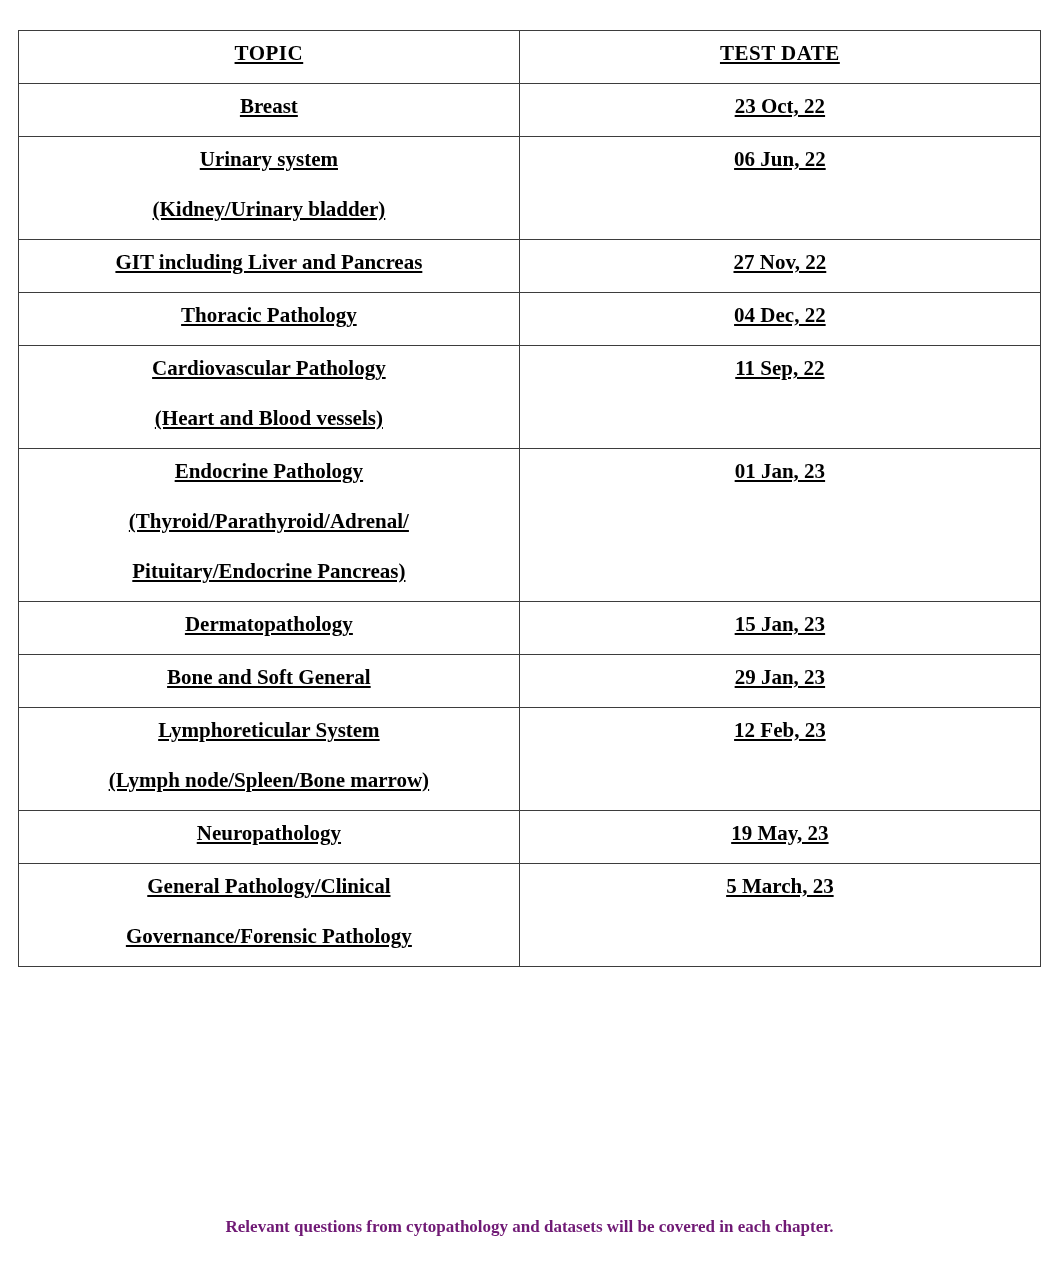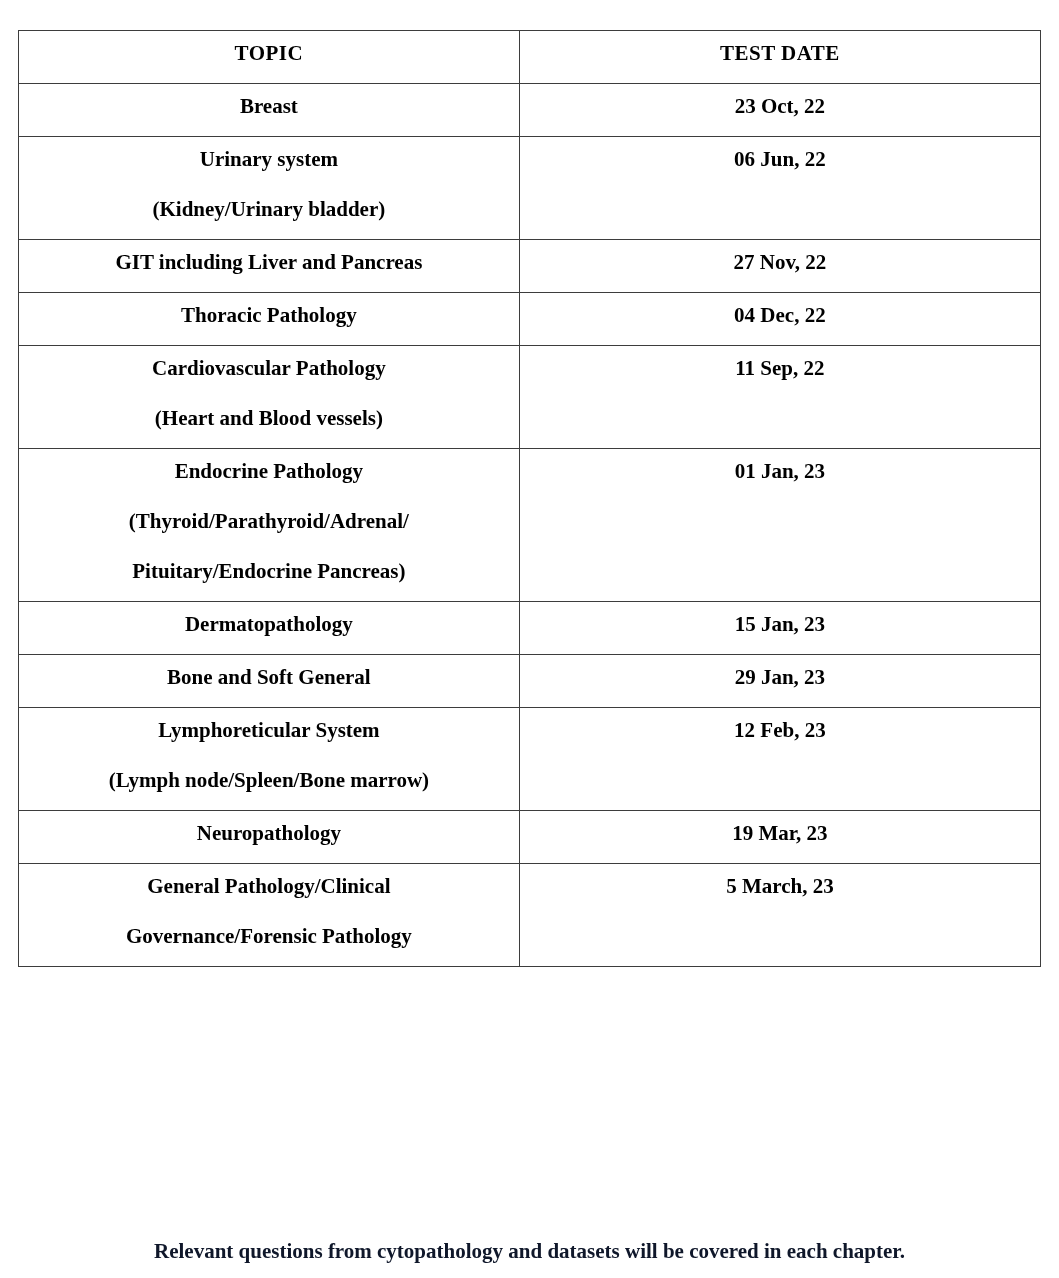--- a/index.html
+++ b/index.html
@@ -25,44 +25,44 @@
   }
   table.schedule th,
   table.schedule td {
     border: 1.5px solid #3d3d3d;
     text-align: center;
     vertical-align: top;
     padding: 1px 6px;
     font-weight: bold;
     font-size: 21px;
     color: #000000;
+    text-decoration: underline;
   }
   .line {
     line-height: 42px;
     margin: 0 0 8px 0;
     font-weight: bold;
     white-space: nowrap;
   }
   th .line {
     letter-spacing: 0.5px;
   }
   .col-topic  { width: 49%; }
   .col-date   { width: 51%; }
   .footnote {
     position: absolute;
     left: 0;
     right: 0;
     top: 1212px;
     text-align: center;
     font-weight: bold;
-    font-size: 21px;
+    font-size: 17px;
     line-height: 30px;
-    color: #0f172a;
+    color: #701a75;
     white-space: nowrap;
-    margin-top: 24px;
   }
 </style>
 </head>
 <body>
 
 <div class="page">
 
   <table class="schedule">
     <colgroup>
       <col class="col-topic">
@@ -154,21 +154,21 @@
           </td>
           <td>
             <div class="line">12 Feb, 23</div>
           </td>
         </tr>
         <tr>
           <td>
             <div class="line">Neuropathology</div>
           </td>
           <td>
-            <div class="line">19 Mar, 23</div>
+            <div class="line">19 May, 23</div>
           </td>
         </tr>
         <tr>
           <td>
             <div class="line">General Pathology/Clinical</div>
             <div class="line">Governance/Forensic Pathology</div>
           </td>
           <td>
             <div class="line">5 March, 23</div>
           </td>

